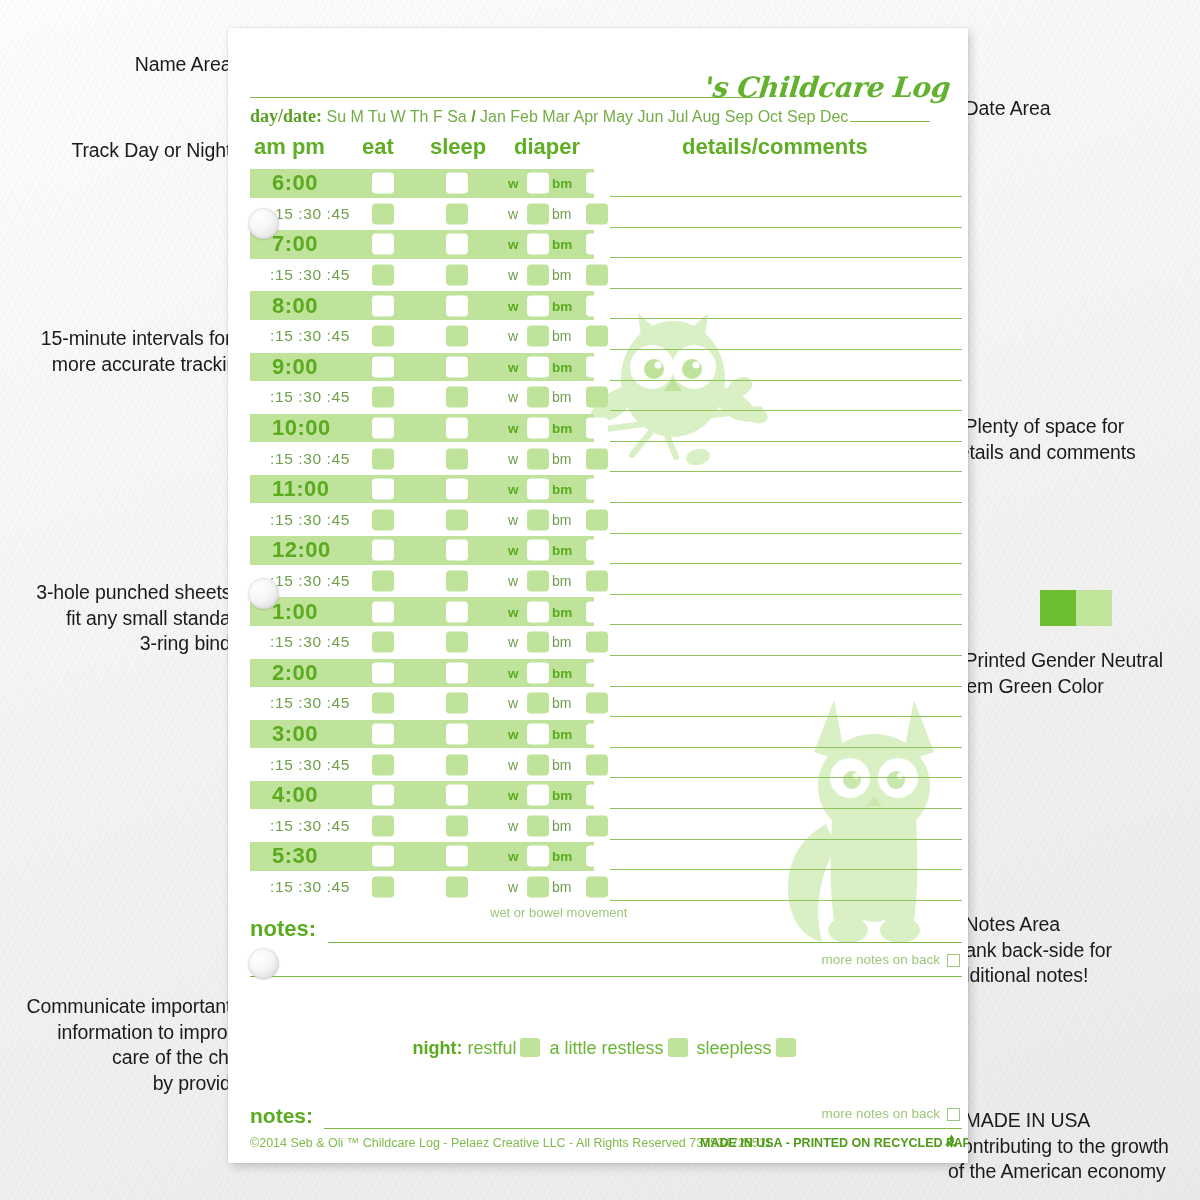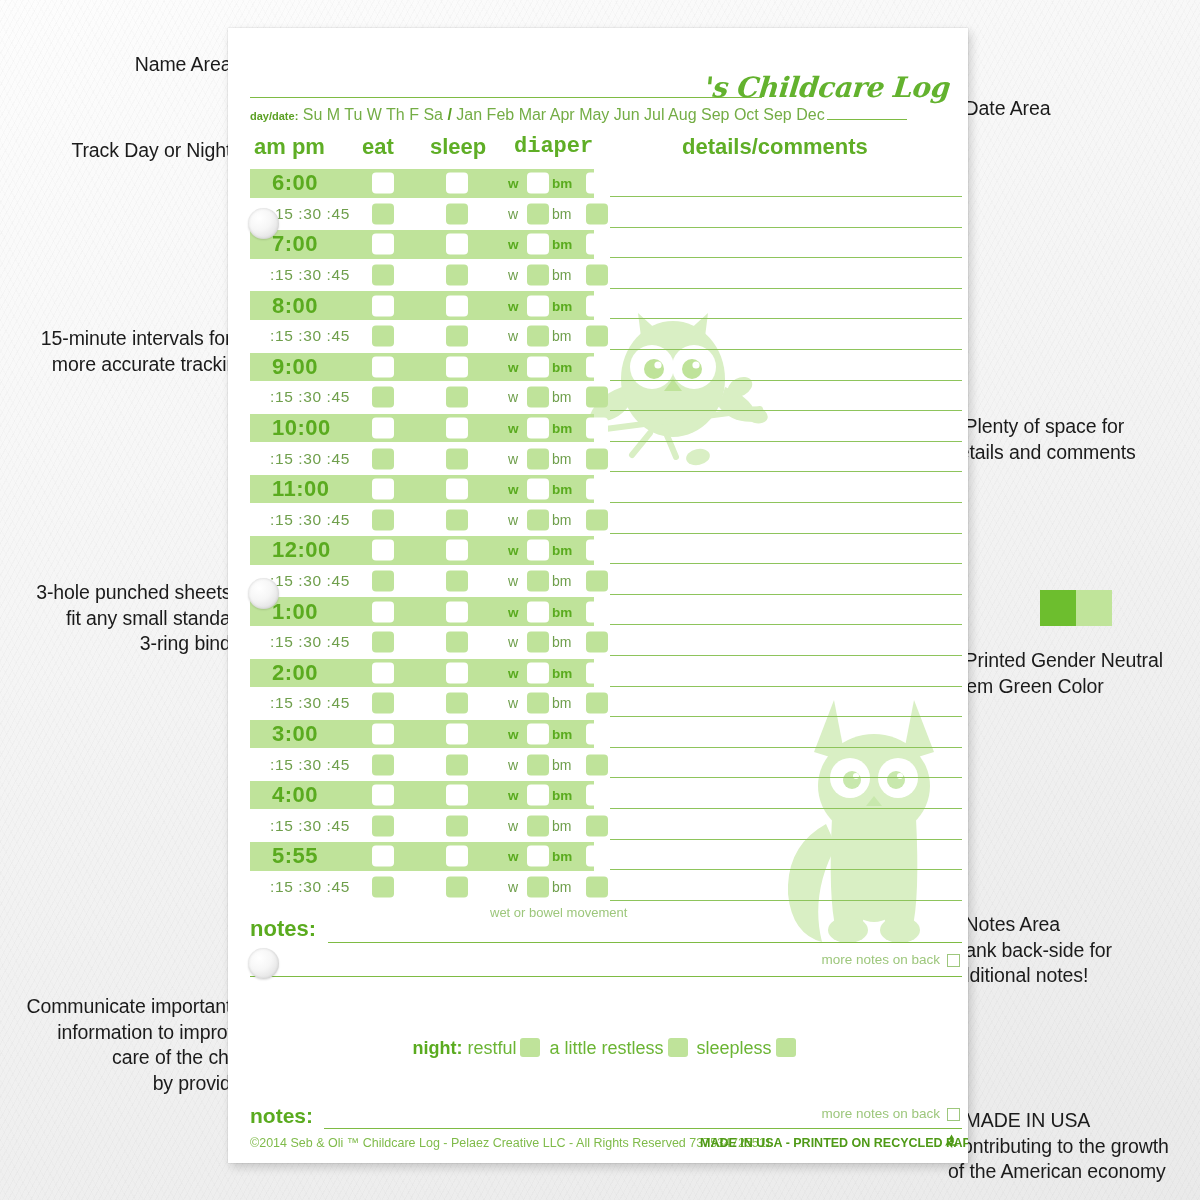--- a/index.html
+++ b/index.html
@@ -69,38 +69,38 @@
     font-size: 28px; color: #63b22e;
     letter-spacing: -0.5px;
     transform: skewX(-6deg);
   }
 
   .daydate {
     position: absolute; left: 22px; top: 78px; width: 710px;
     font-size: 16px; color: #74ad45;
     white-space: nowrap;
   }
-  .daydate .lbl { font-weight: bold; color: #5ba024; font-size: 11px; }
+  .daydate .lbl { font-weight: bold; color: #5ba024; font-size: 18px; font-family: Liberation Serif, serif; }
   .daydate .sep { font-weight: bold; color: #5ba024; }
   .daydate .dash {
     display: inline-block; width: 80px;
     border-bottom: 1.4px solid #7ebb43;
     margin-left: 2px;
   }
 
   
   .colhdr {
     position: absolute; left: 22px; top: 106px; width: 700px; height: 30px;
     color: #5fae26; font-weight: bold; font-size: 22px;
   }
   .colhdr span { position: absolute; top: 0; }
   .h-ampm   { left: 4px; }
   .h-eat    { left: 112px; }
   .h-sleep  { left: 180px; }
-  .h-diaper { left: 264px; font-family: Liberation Mono, monospace; }
+  .h-diaper { left: 264px; }
   .h-det    { left: 432px; }
 
   
   .grid { position: absolute; left: 22px; top: 140px; width: 712px; }
   .trow { position: relative; height: 30.6px; }
   .trow .band {
     position: absolute; left: 0; top: 1px; width: 344px; height: 28.5px;
     background: #bfe39a;
   }
   .trow.minor .band { background: transparent; }
@@ -583,21 +583,21 @@
         <div class="cbx c-eat"></div>
         <div class="cbx c-sleep"></div>
         <div class="mini m-w">w</div>
         <div class="cbx c-w"></div>
         <div class="mini m-bm">bm</div>
         <div class="cbx c-bm"></div>
         <div class="dline"></div>
       </div>
       <div class="trow hour">
         <div class="band"></div>
-        <div class="tlabel">5:55</div>
+        <div class="tlabel">5:30</div>
         <div class="cbx c-eat"></div>
         <div class="cbx c-sleep"></div>
         <div class="mini m-w">w</div>
         <div class="cbx c-w"></div>
         <div class="mini m-bm">bm</div>
         <div class="cbx c-bm"></div>
         <div class="dline"></div>
       </div>
       <div class="trow minor">
         <div class="band"></div>

